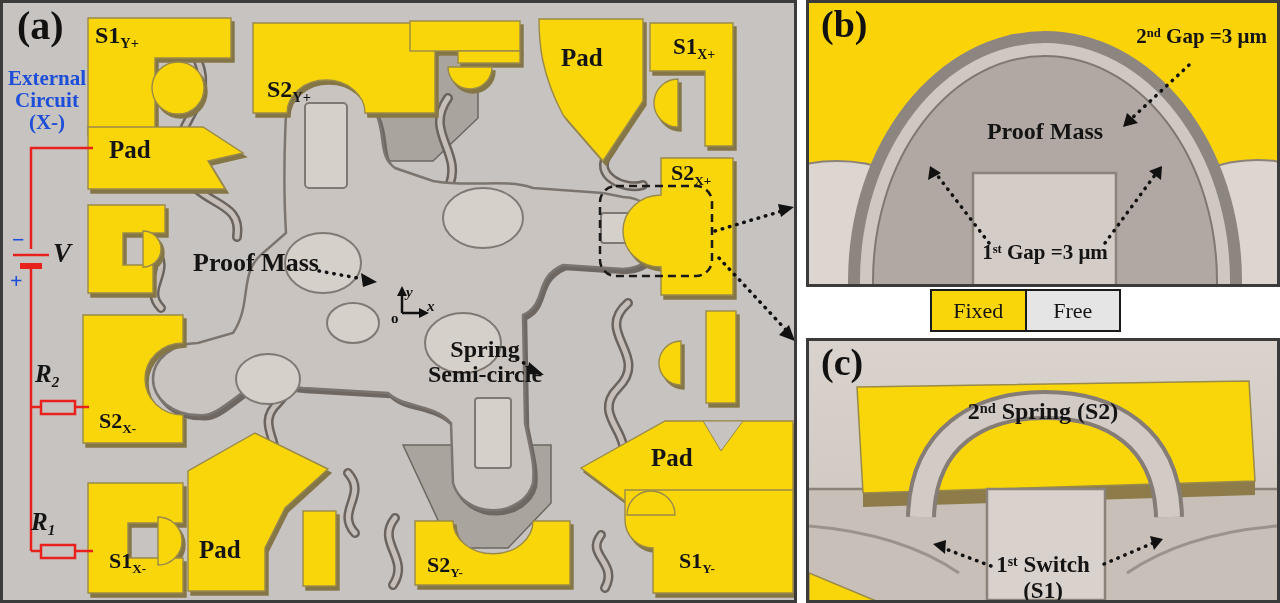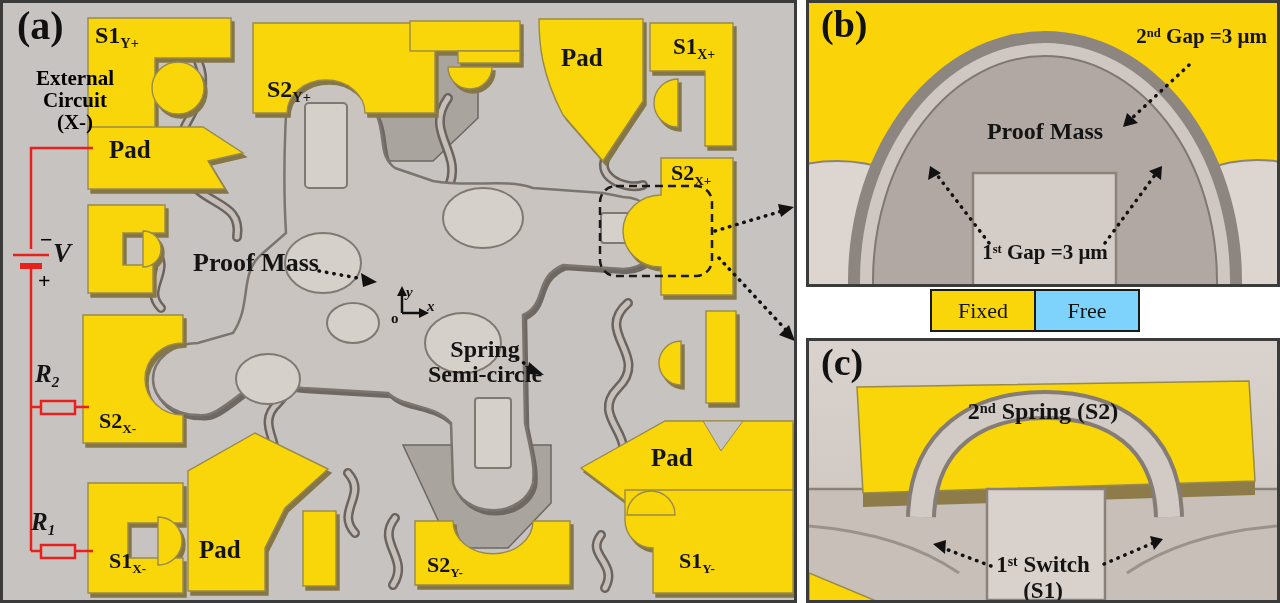--- a/index.html
+++ b/index.html
@@ -6,28 +6,28 @@
   #stage{position:relative;width:1280px;height:603px;background:#ffffff;overflow:hidden;
          font-family:"Liberation Serif","DejaVu Serif",serif;}
   .panel{position:absolute;border:3px solid #3b3b3b;box-sizing:border-box;overflow:hidden;}
   #panelA{left:0;top:0;width:797px;height:603px;background:#c7c3c0;}
   #panelB{left:806px;top:0;width:474px;height:287px;background:#fbd309;}
   #band{position:absolute;left:806px;top:287px;width:474px;height:51px;background:#ffffff;}
   #panelC{left:806px;top:338px;width:474px;height:265px;background:linear-gradient(#dad3cd,#cbc3bc);}
   svg{position:absolute;left:0;top:0;}
   .lbl{position:absolute;color:#141414;font-weight:bold;white-space:nowrap;line-height:1.05;}
   .tag{font-size:40px;font-weight:bold;color:#111;}
-  .red{color:#000000;padding-left:28px;}
+  .red{color:#1d4ed8;}
   .sub{font-size:0.6em;vertical-align:-0.35em;font-weight:bold;}
   .sup{font-size:0.6em;vertical-align:0.45em;font-weight:bold;}
   .ctr{text-align:center;}
   .pads path,.pads rect,.pads circle,.pads polygon{fill:#f8d60a;stroke:#9a8a4a;stroke-width:1.4;}
   .padShadow{filter:drop-shadow(3px 4px 0px #857647);}
   .massShadow{filter:drop-shadow(3px 4px 0px #6f6862);}
-  #legendBox{position:absolute;left:124px;top:2px;width:210px;height:43px;border:2px solid #1a1a1a;
+  #legendBox{position:absolute;left:124px;top:2px;width:191px;height:43px;border:2px solid #1a1a1a;
              display:flex;box-sizing:border-box;}
   .legCell{flex:1;display:flex;align-items:center;justify-content:center;
            font-size:22px;color:#141414;}
   .axisLbl{position:absolute;font-size:15px;font-weight:bold;color:#111;}
 </style>
 </head>
 <body>
 
 <div id="stage">
 
@@ -204,21 +204,21 @@
     </svg>
     <div class="lbl tag" style="left:12px;top:2px;font-size:38px;">(b)</div>
     <div class="lbl ctr" style="left:136px;top:116px;width:200px;font-size:24px;">Proof Mass</div>
     <div class="lbl" style="right:10px;top:22px;font-size:21px;"><span>2</span><span class="sup">nd</span><span> Gap =3 μm</span></div>
     <div class="lbl ctr" style="left:136px;top:238px;width:200px;font-size:21px;"><span>1</span><span class="sup">st</span><span> Gap =3 μm</span></div>
   </div>
 
   <div id="band">
     <div id="legendBox">
       <div class="legCell" style="background:#f8d60a;">Fixed</div>
-      <div class="legCell" style="background:#7dd3fc;border-left:2px solid #1a1a1a;">Free</div>
+      <div class="legCell" style="background:#e5e5e5;border-left:2px solid #1a1a1a;">Free</div>
     </div>
   </div>
 
   <div id="panelC" class="panel">
     <svg width="468" height="259" viewBox="0 0 468 259">
 
       <rect x="0" y="148" width="468" height="111" fill="#c7bfb8"></rect>
       <path d="M 0,148 H 468" stroke="#8b8379" stroke-width="2.5" fill="none"></path>
       <path d="M 0,185 C 60,190 112,206 150,232" stroke="#9a928b" stroke-width="3" fill="none"></path>
       <path d="M 468,185 C 408,190 356,206 318,232" stroke="#9a928b" stroke-width="3" fill="none"></path>

